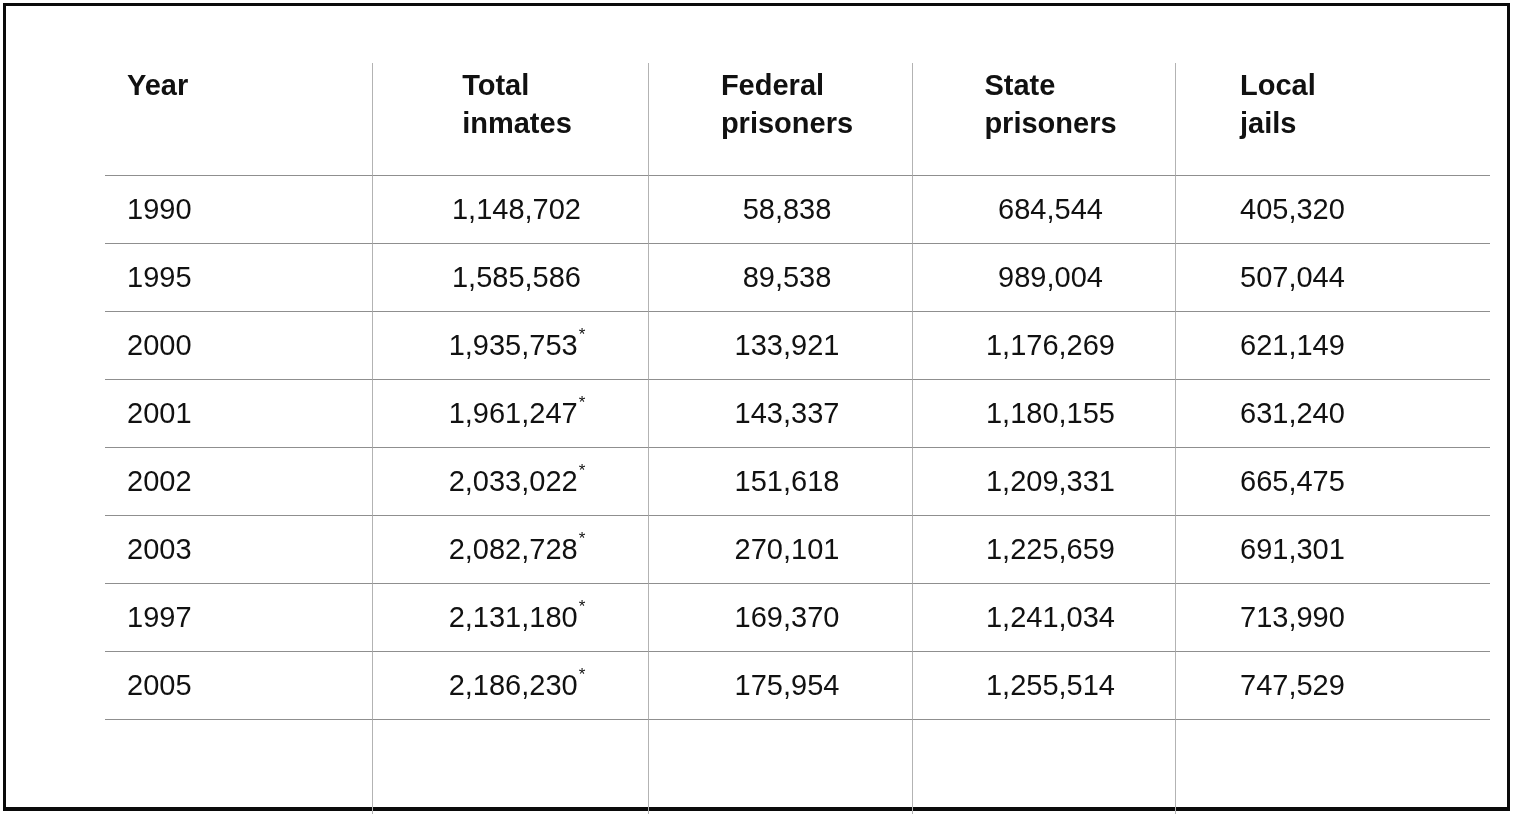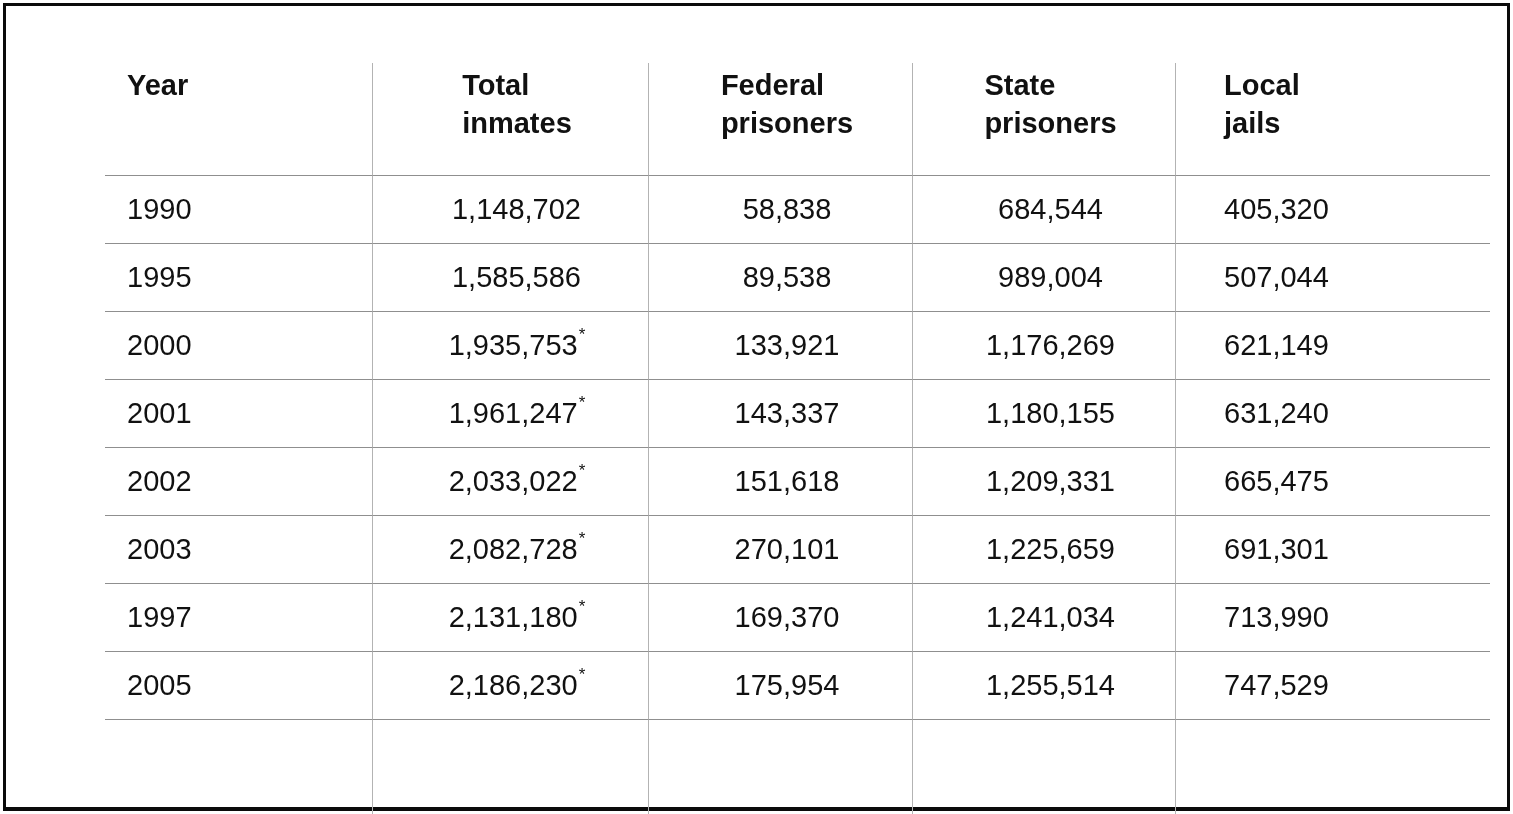--- a/index.html
+++ b/index.html
@@ -39,21 +39,21 @@
     padding-top: 3px;
     font-weight: 700;
   }
   .th .hlabel {
     white-space: pre-line;
     line-height: 1.32;
     text-align: left;
   }
   .col-year { justify-content: flex-start; padding-left: 22px; }
   .col-num  { justify-content: center; text-align: center; padding-left: 13px; }
-  .col-local{ justify-content: flex-start; padding-left: 48px; }
+  .col-local{ justify-content: flex-start; padding-left: 64px; }
   .filler { border-bottom: none; }
   .note {
     font-size: 17px;
     line-height: 1;
     align-self: flex-start;
     position: relative;
     top: 14px;
     margin-left: 1px;
   }
   .num-wrap { display: inline-flex; }

